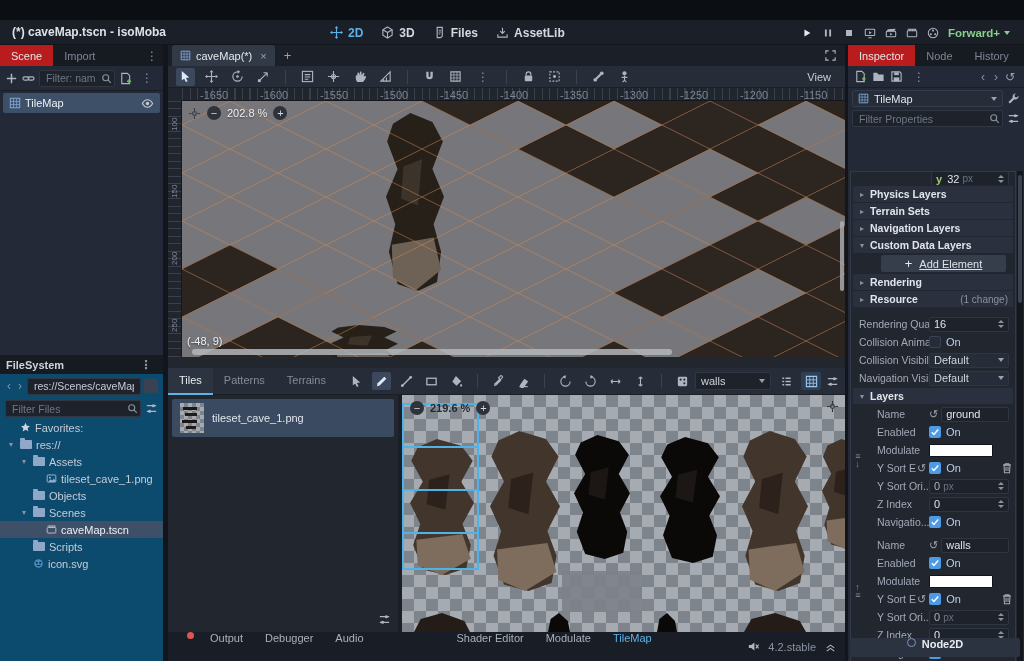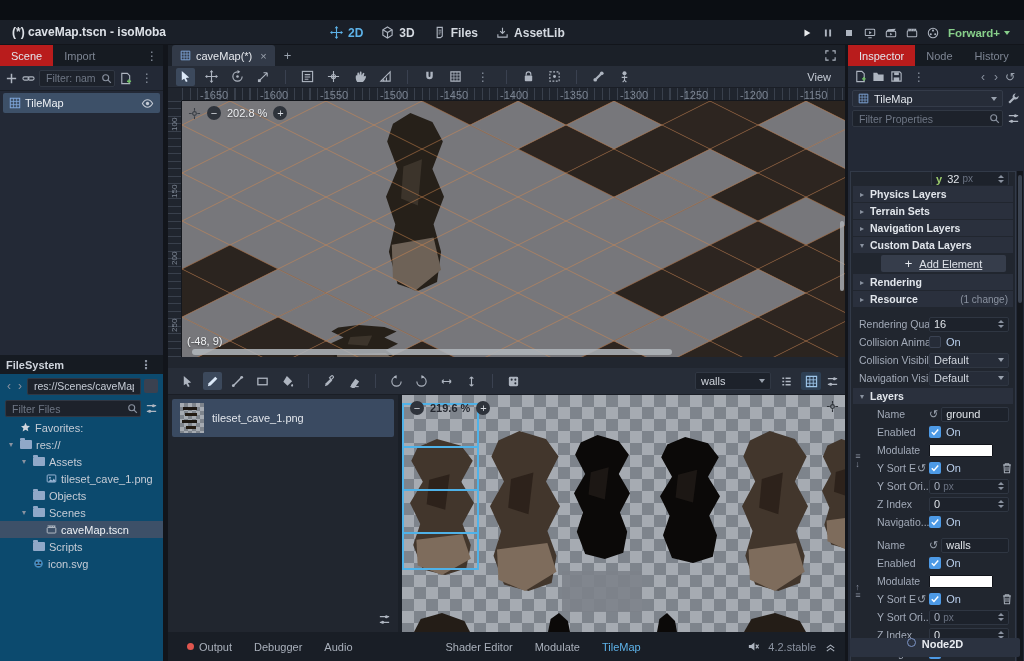--- a/index.html
+++ b/index.html
@@ -76,21 +76,21 @@
 #src-sort{position:absolute;right:7px;bottom:6px}
 #tm-vsplit{left:398px;top:395px;width:4px;height:237px;background:#1b2028}
 #tm-atlas{left:402px;top:395px;width:443px;height:237px;overflow:hidden}
 .checker{background-color:#a6abb2;background-image:linear-gradient(45deg,#7e848c 25%,transparent 25%,transparent 75%,#7e848c 75%),linear-gradient(45deg,#7e848c 25%,transparent 25%,transparent 75%,#7e848c 75%);background-size:24px 24px;background-position:0 0,12px 12px}
 .checker-sm{background-color:#a6abb2;background-image:linear-gradient(45deg,#7e848c 25%,transparent 25%,transparent 75%,#7e848c 75%),linear-gradient(45deg,#7e848c 25%,transparent 25%,transparent 75%,#7e848c 75%);background-size:8px 8px;background-position:0 0,4px 4px}
 #atlas-zoom{position:absolute;left:8px;top:6px;display:flex;align-items:center;gap:6px;z-index:5}
 #atlas-zoom .zl{color:#23272f;font-weight:bold;font-size:11px}
 #atlas-cross{position:absolute;right:6px;top:5px;z-index:5;color:#2c3036}
 
 #bottom-bar{left:168px;top:632px;width:677px;height:29px;background:#191e26;display:flex;align-items:center;padding:0 8px}
-.bb-item{padding:0 11px;height:29px;display:flex;align-items:center;gap:5px;color:#a9b0bb;cursor:pointer}
+.bb-item{padding:0 11px;height:29px;display:flex;align-items:flex-start;gap:16px;color:#a9b0bb;cursor:pointer}
 .bb-item.active{color:#5db2e8}
 .reddot{width:7px;height:7px;border-radius:50%;background:#e0564f}
 #bb-right{margin-left:auto;display:flex;align-items:center;gap:8px;color:#8a92a0}
 
 #inspector{left:848px;top:45px;width:176px;height:616px;background:#232936}
 #insp-toolbar{height:22px;display:flex;align-items:center;gap:5px;padding:0 6px;border-bottom:1px solid #1a1f27}
 #insp-obj{height:21px;display:flex;align-items:center;gap:4px;padding:2px 4px}
 #obj-drop{flex:1;height:17px;background:#262c38;border:1px solid #343b49;border-radius:2px;display:flex;align-items:center;gap:5px;padding:0 5px;color:#e2e6ec;cursor:pointer;min-width:0}
 #insp-filter{height:19px;display:flex;align-items:center;gap:4px;padding:0 4px}
 #insp-content{position:absolute;left:2px;top:126px;width:166px;height:510px;background:#21262f;border:1px solid #323a48;overflow:hidden}
@@ -656,20 +656,25 @@
     <span class="zoom-circle">+</span>
   </div>
   <div id="vp-coords">(-48, 9)</div>
   <div id="vp-hscroll"></div>
   <div id="vp-vscroll"></div>
 </div>
 
 <div id="hsplit" class="abs"></div>
 
 <div id="tm-toolbar" class="abs">
+  <div id="tm-tabs" style="display:flex;height:27px">
+      <div class="tmtab active">Tiles</div>
+      <div class="tmtab">Patterns</div>
+      <div class="tmtab">Terrains</div>
+    </div>
   <div id="tm-tools">
       <div class="toolbtn">
         <span class="ic" style="width: 13px; height: 13px;">
           <svg viewBox="0 0 14 14" fill="none" stroke-width="1.2">
             <path d="M3 1l8 7-3.6.5L9.3 12l-1.8.9-1.9-3.6L3 11z" fill="currentColor"></path>
           </svg>
         </span>
       </div>
       <div class="toolbtn active">
         <span class="ic" style="width: 13px; height: 13px;">

